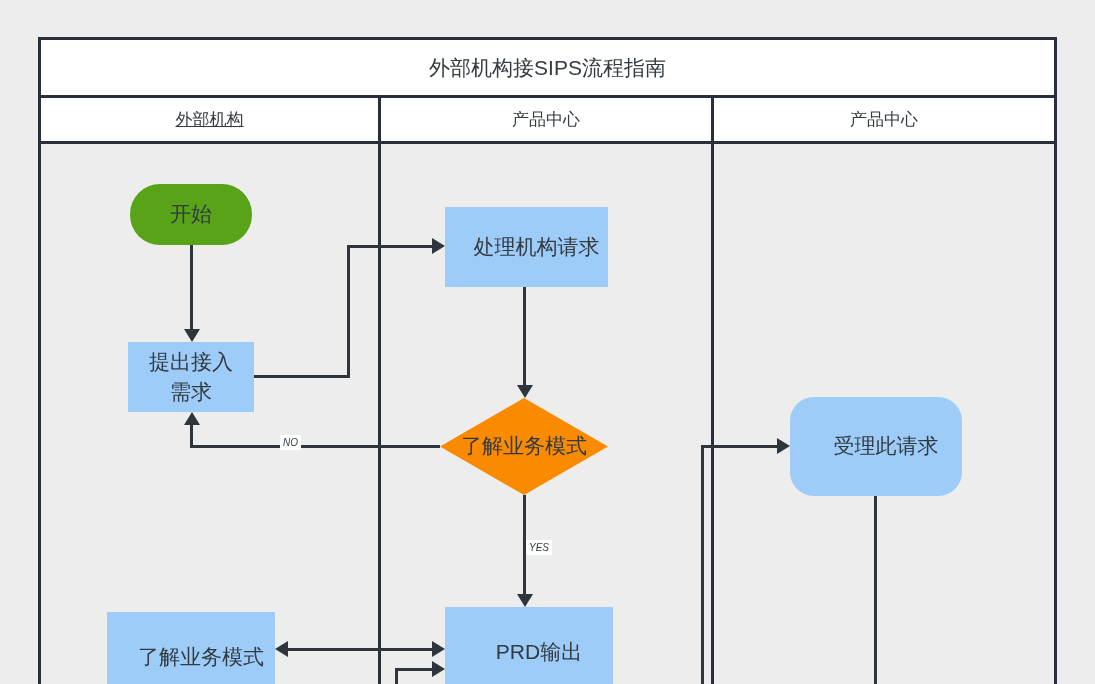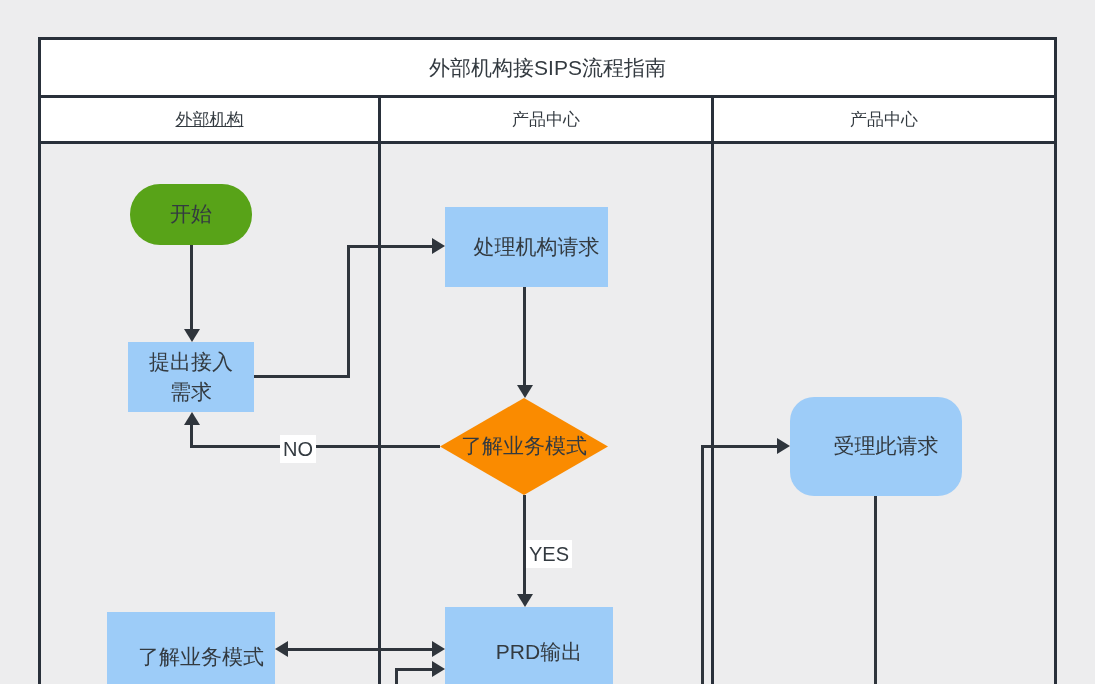--- a/index.html
+++ b/index.html
@@ -74,22 +74,23 @@
   
   .ln{background:var(--line);}
   .ah{width:0;height:0;}
   .ah.down{border-left:8px solid transparent;border-right:8px solid transparent;border-top:13px solid var(--line);}
   .ah.up{border-left:8px solid transparent;border-right:8px solid transparent;border-bottom:13px solid var(--line);}
   .ah.right{border-top:8px solid transparent;border-bottom:8px solid transparent;border-left:13px solid var(--line);}
   .ah.left{border-top:8px solid transparent;border-bottom:8px solid transparent;border-right:13px solid var(--line);}
 
   .edge-label{
     background:var(--white);
-    font-size:20px;line-height:1.3;
+    font-size:10px;line-height:1.3;
     padding:1px 3px;
+    font-style:italic;
   }
 </style>
 </head>
 <body>
 
 <div class="abs row-title">
   <span>外部机构接SIPS流程指南</span>
 </div>
 
 <div class="abs row-header">

